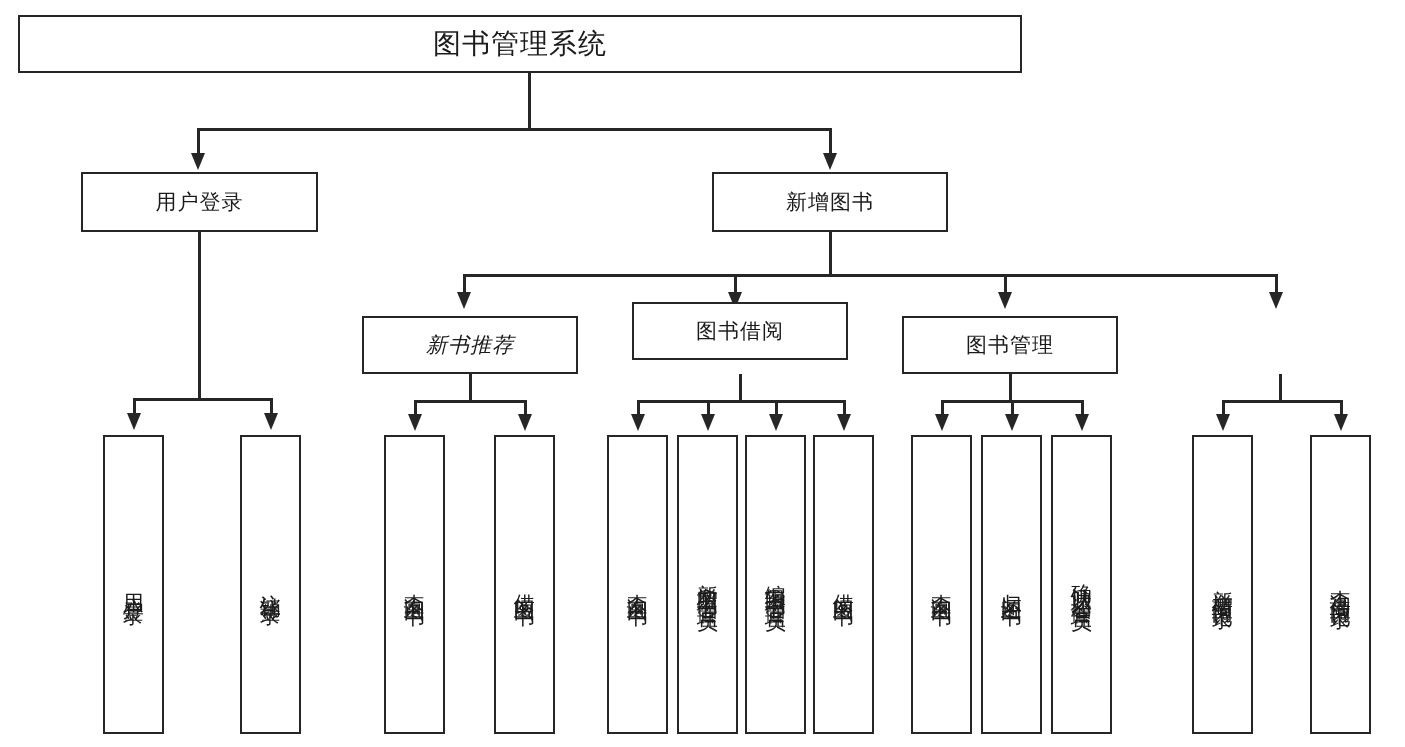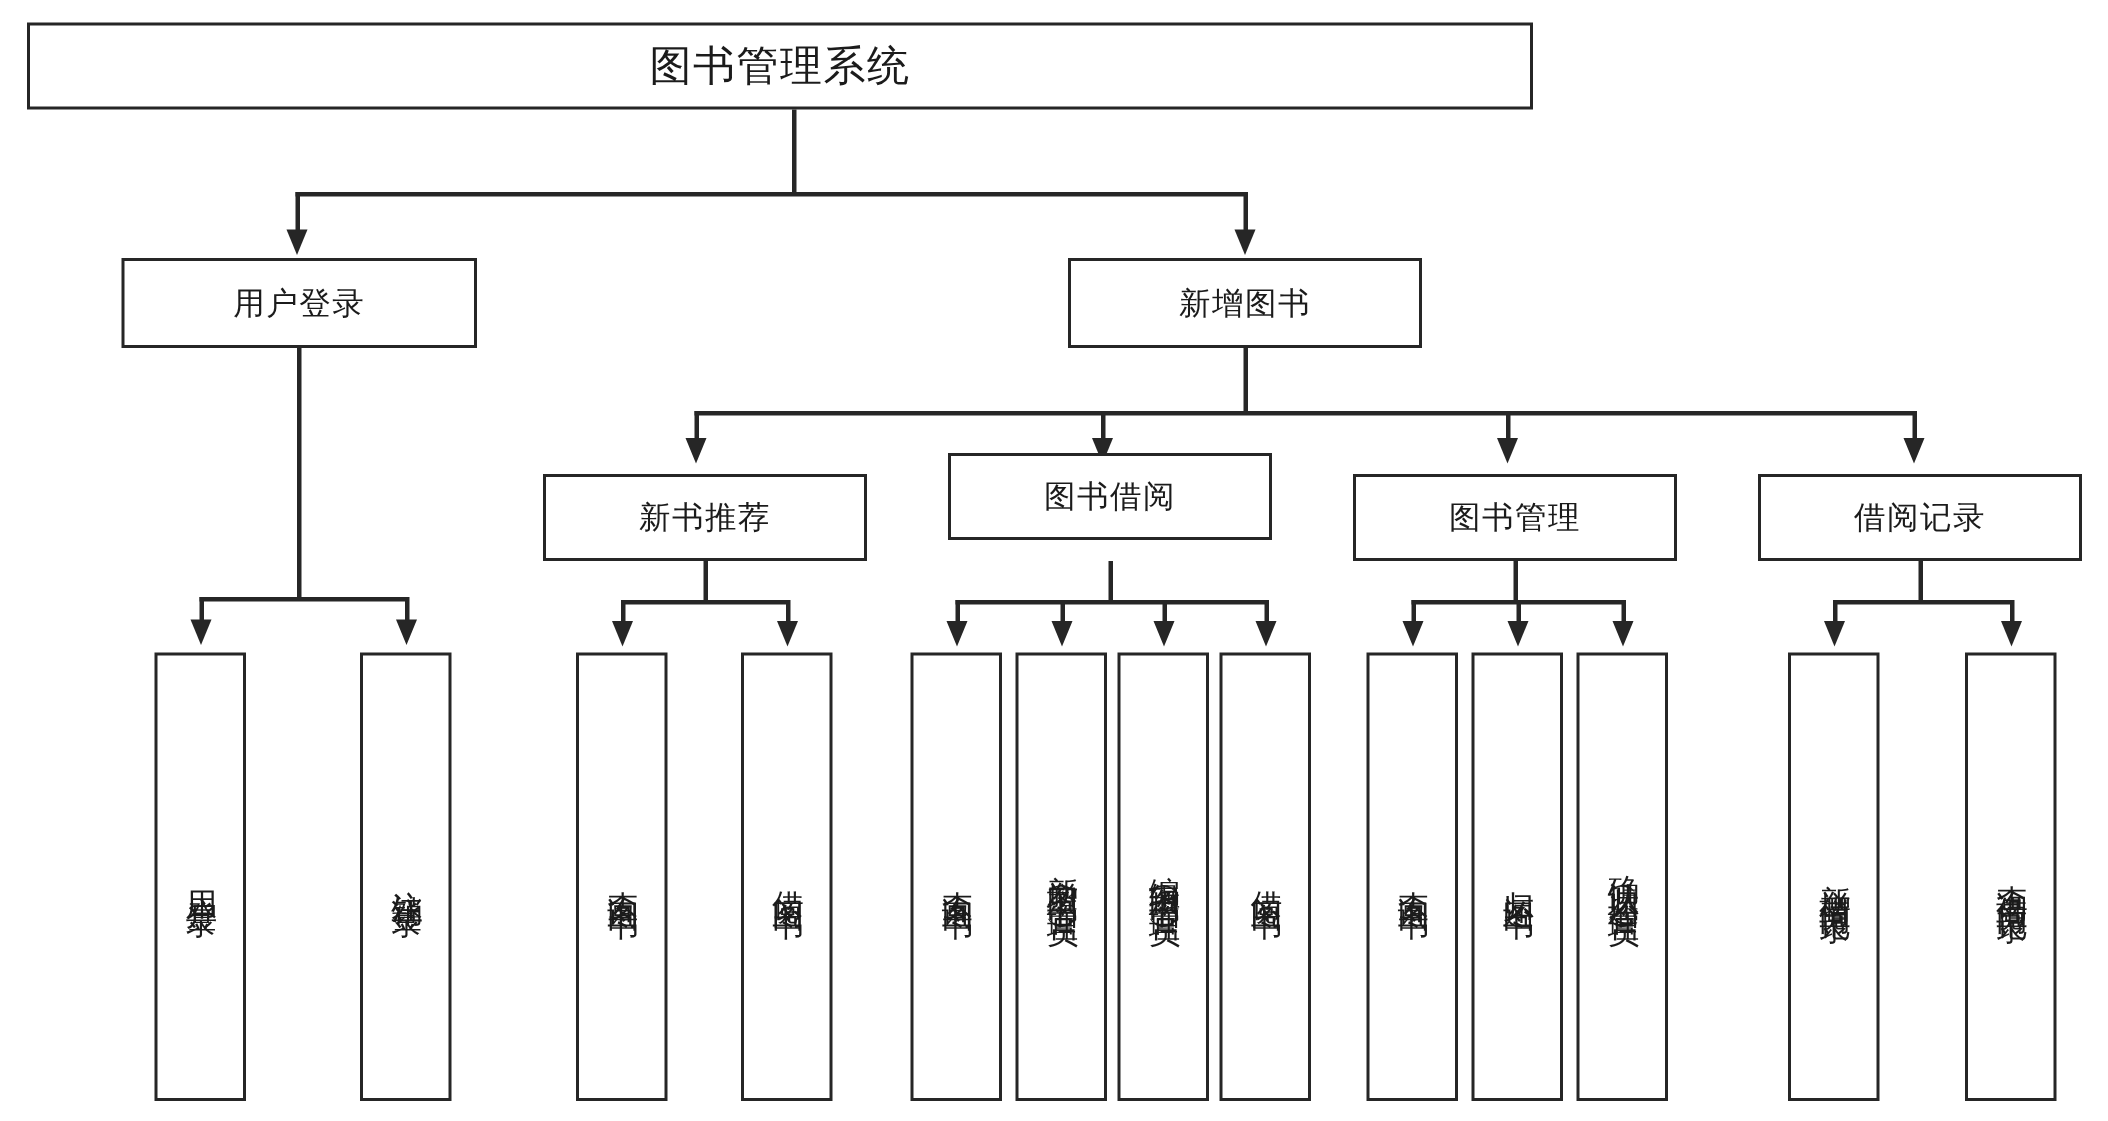--- a/index.html
+++ b/index.html
@@ -92,24 +92,23 @@
   <div class="ln h" style="left:463px; top:274px; width:814px;"></div>
   <div class="ln v" style="left:463px; top:274px; height:22px;"></div>
   <div class="arrow" style="left:457px; top:292px;"></div>
   <div class="ln v" style="left:734px; top:274px; height:22px;"></div>
   <div class="arrow" style="left:728px; top:292px;"></div>
   <div class="ln v" style="left:1004px; top:274px; height:22px;"></div>
   <div class="arrow" style="left:998px; top:292px;"></div>
   <div class="ln v" style="left:1275px; top:274px; height:22px;"></div>
   <div class="arrow" style="left:1269px; top:292px;"></div>
 
-  <div class="node h" style="left:362px; top:316px; width:216px; height:58px;">新书推荐</div>
+  <div class="node h" style="left:362px; top:316px; width:216px; height:58px;font-style:italic;">新书推荐</div>
   <div class="node h" style="left:632px; top:302px; width:216px; height:58px;">图书借阅</div>
   <div class="node h" style="left:902px; top:316px; width:216px; height:58px;">图书管理</div>
-  <div class="node h" style="left:1172px; top:316px; width:216px; height:58px;">借阅记录</div>
 
   <div class="ln v" style="left:469px; top:374px; height:28px;"></div>
   <div class="ln h" style="left:414px; top:400px; width:112px;"></div>
   <div class="ln v" style="left:414px; top:400px; height:18px;"></div>
   <div class="arrow" style="left:408px; top:414px;"></div>
   <div class="ln v" style="left:524px; top:400px; height:18px;"></div>
   <div class="arrow" style="left:518px; top:414px;"></div>
 
   <div class="ln v" style="left:739px; top:374px; height:28px;"></div>
   <div class="ln h" style="left:637px; top:400px; width:208px;"></div>

